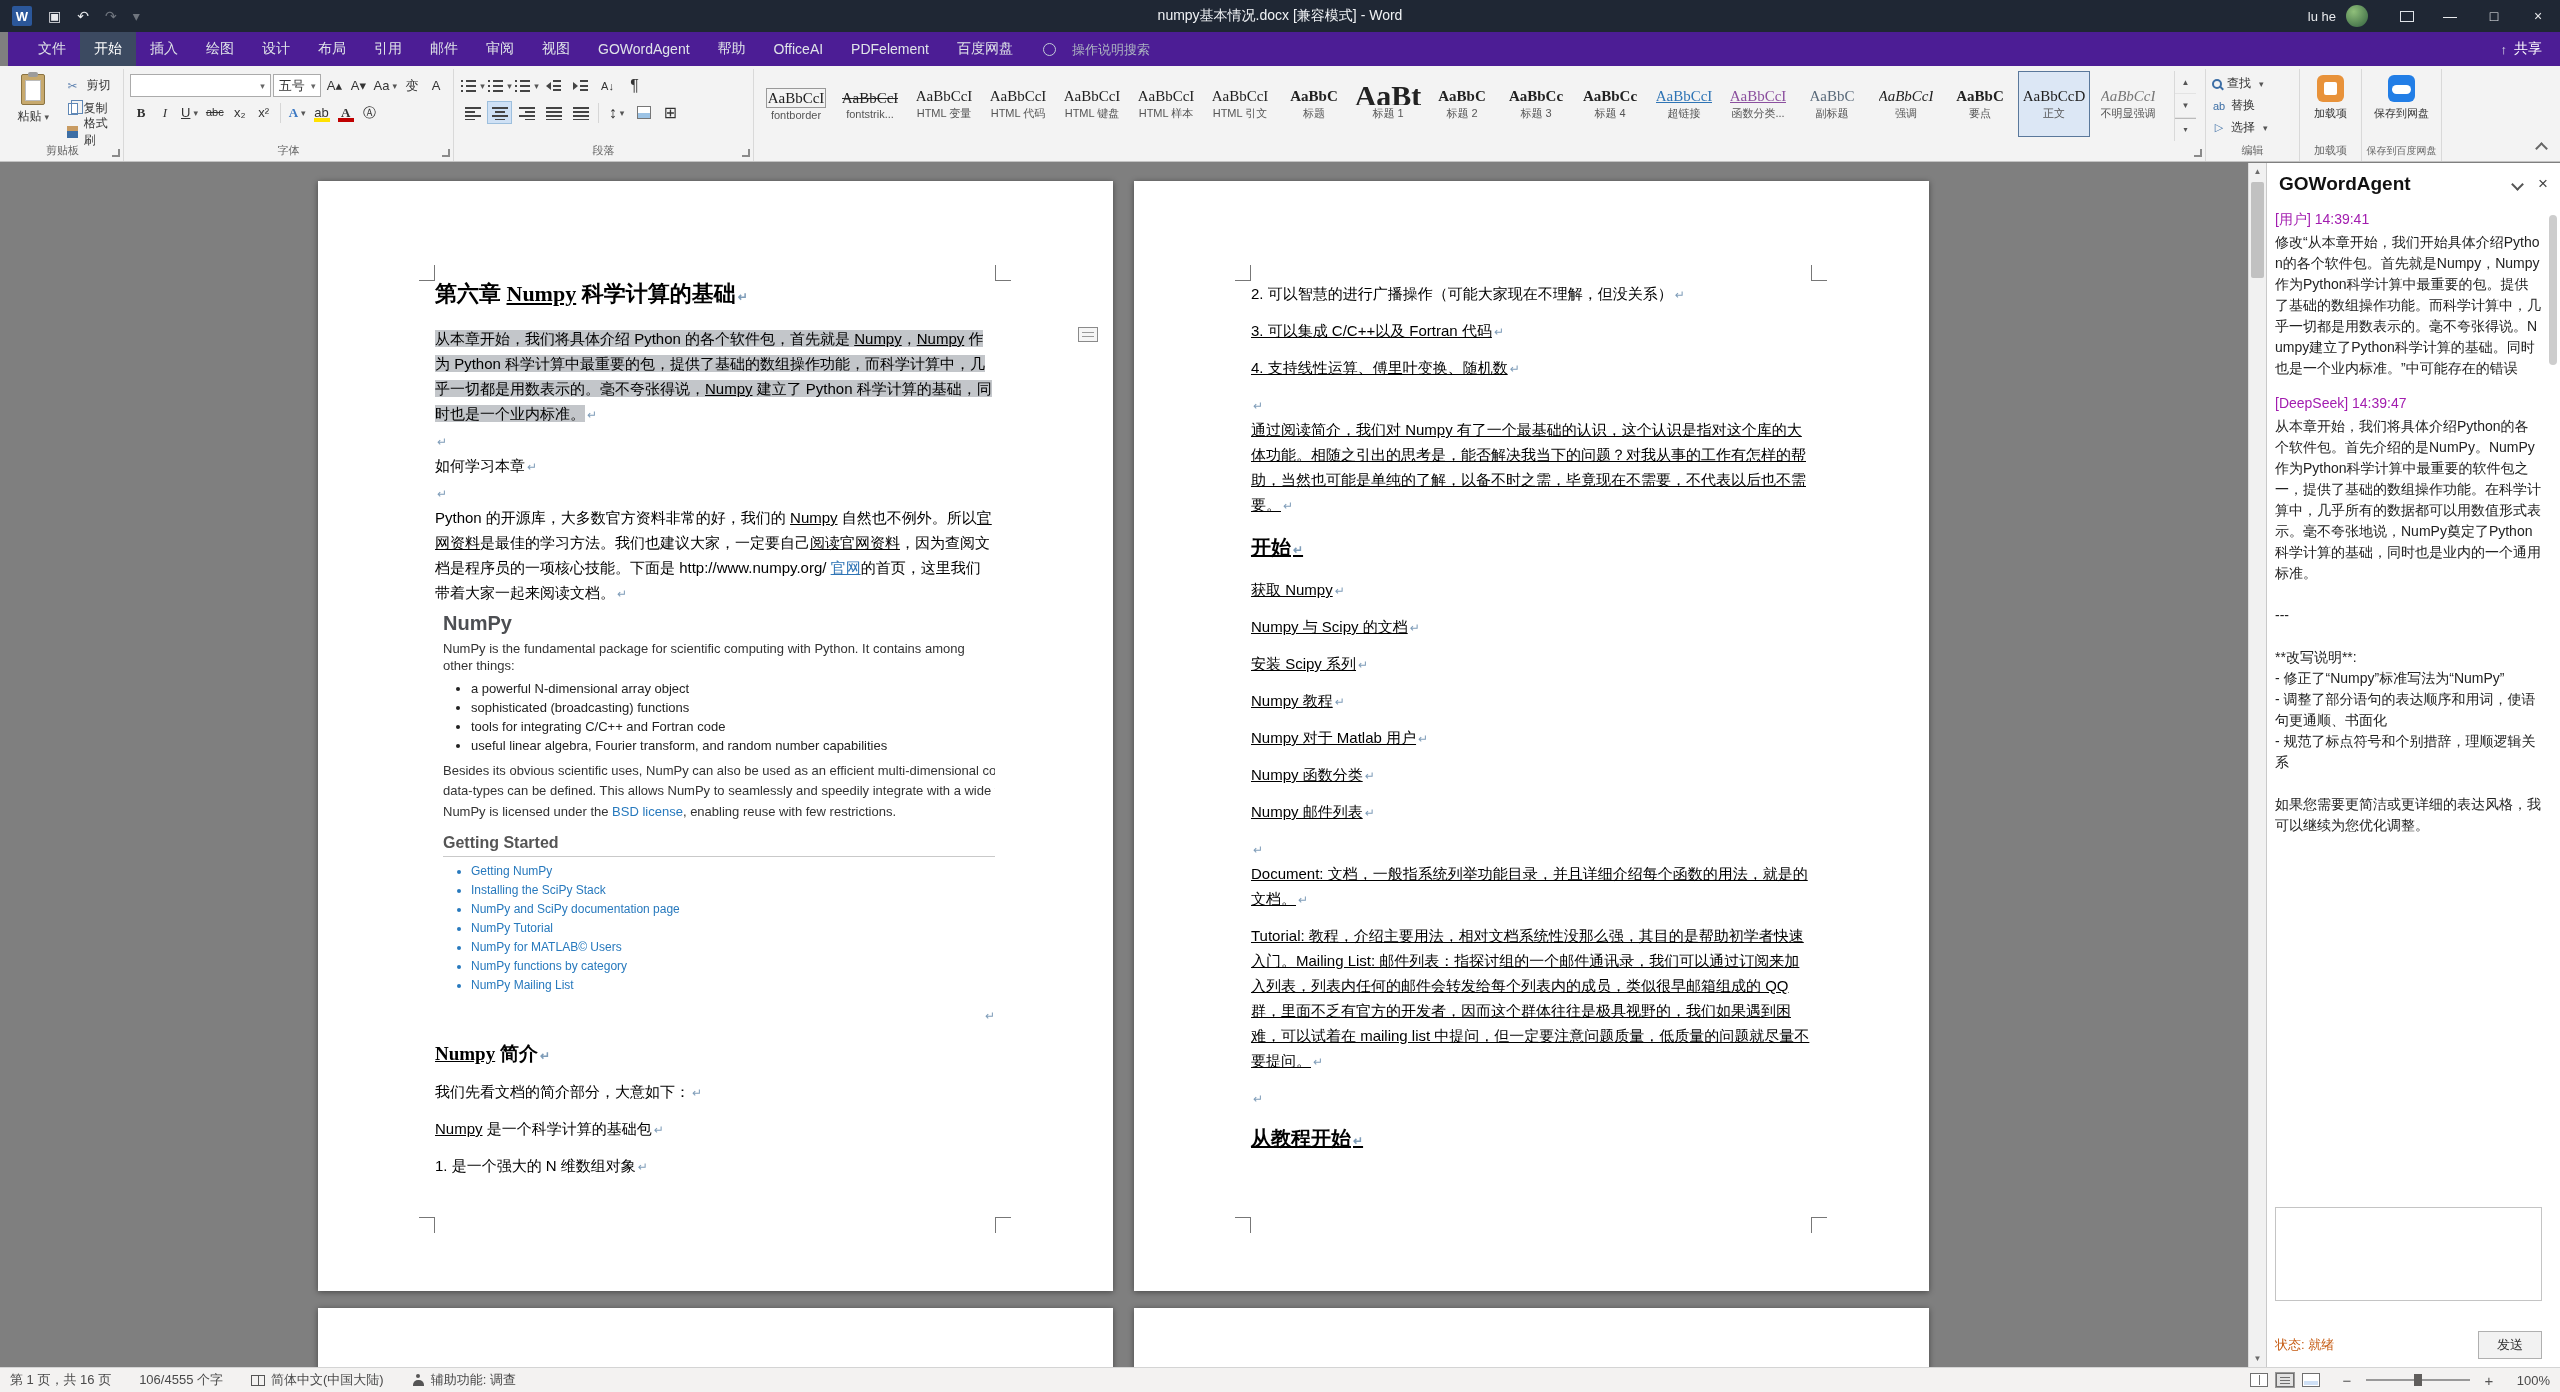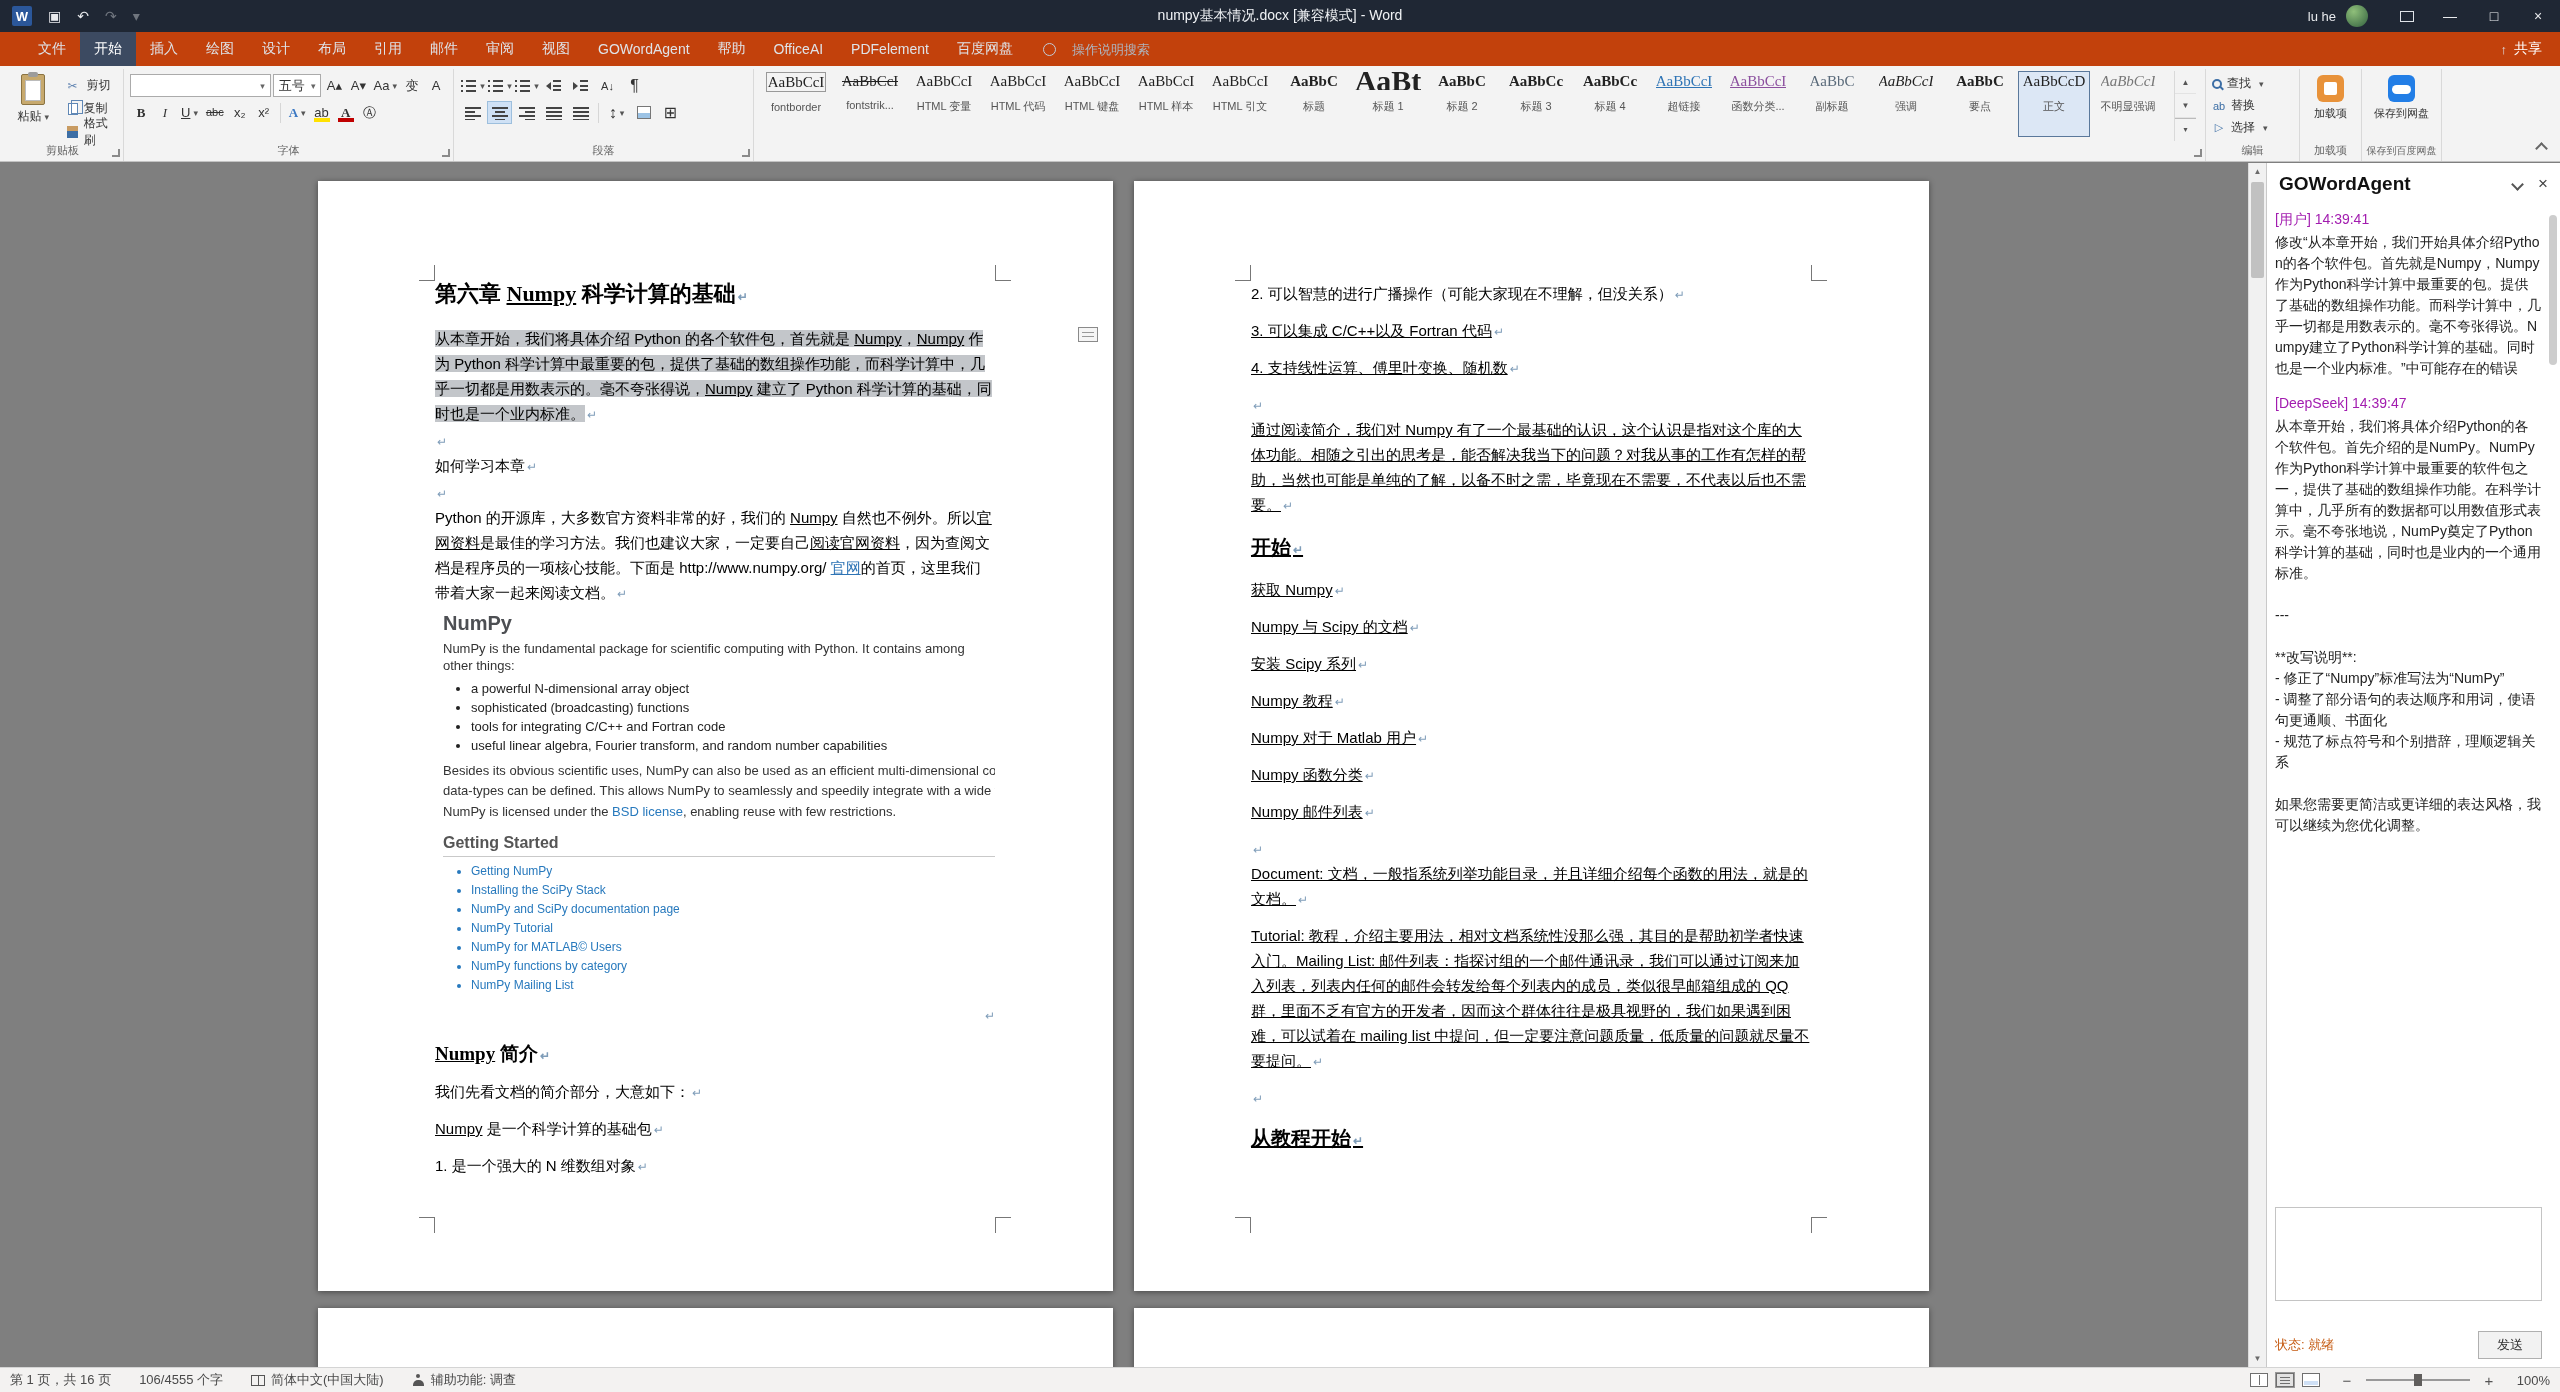--- a/index.html
+++ b/index.html
@@ -13,21 +13,21 @@
   .logo-sq{width:20px;height:20px;background:#2b579a;color:#fff;font-weight:bold;display:flex;align-items:center;justify-content:center;font-size:13px;border-radius:2px}
   .dim{opacity:.4}
   .tb-title{position:absolute;left:50%;transform:translateX(-50%);white-space:nowrap;color:#f0f2f5;font-size:14px}
   .tb-right{margin-left:auto;display:flex;align-items:center;height:100%}
   .username{margin-right:10px;font-size:13px}
   .avatar{width:22px;height:22px;border-radius:50%;background:radial-gradient(circle at 35% 30%,#8fbf7a,#33613f);margin-right:18px}
   .rdo-ic{width:14px;height:11px;border:1px solid #dfe3e8;margin:0 14px}
   .winbtn{width:44px;height:32px;display:flex;align-items:center;justify-content:center;font-size:14px}
 
   
-  .tabbar{position:absolute;top:32px;left:0;right:0;height:34px;background:#c2410c;display:flex;align-items:stretch;color:#dfe3e8;font-size:14px;padding-left:24px;z-index:29}
+  .tabbar{position:absolute;top:32px;left:8px;right:0;height:34px;background:#4c1d95;display:flex;align-items:stretch;color:#dfe3e8;font-size:14px;padding-left:16px;z-index:29}
   .tab{display:flex;align-items:center;padding:0 14px;white-space:nowrap}
   .tab.active{background:#3c4a61;color:#fff}
   .tellme{display:flex;align-items:center;gap:16px;margin-left:16px}
   .bulb{width:13px;height:13px;border-radius:50%;border:1.5px solid #c2ccd8}
   .tellme-input{background:transparent;border:none;outline:none;color:#cfd6df;font-size:13px;width:130px;font-family:"Liberation Sans",sans-serif}
   .tellme-input::placeholder{color:#aeb7c2}
   .share{margin-left:auto;display:flex;align-items:center;gap:7px;padding:0 18px;color:#fff}
   .share-arrow{font-size:13px;color:#dfe3e8}
 
   
@@ -75,21 +75,21 @@
   .al-right{background-position:0 1px,6px 5px,0 9px,6px 13px}
   .al-just{background-size:16px 2px,16px 2px,16px 2px,16px 2px;background-position:0 1px,0 5px,0 9px,0 13px}
   .ic-bullets{width:17px;height:15px;background-repeat:no-repeat;background-image:radial-gradient(circle,#444 1.3px,transparent 1.5px),radial-gradient(circle,#444 1.3px,transparent 1.5px),radial-gradient(circle,#444 1.3px,transparent 1.5px),linear-gradient(#444,#444),linear-gradient(#444,#444),linear-gradient(#444,#444);background-size:4px 4px,4px 4px,4px 4px,10px 2px,10px 2px,10px 2px;background-position:0 1px,0 6px,0 11px,6px 2px,6px 7px,6px 12px}
   .mini-bars{width:8px;height:13px;background-repeat:no-repeat;background-image:linear-gradient(#444,#444),linear-gradient(#444,#444),linear-gradient(#444,#444);background-size:8px 2px;background-position:0 1px,0 5.5px,0 10px}
   .tri-r{width:0;height:0;border-top:4px solid transparent;border-bottom:4px solid transparent;border-left:5px solid #444;margin-right:2px}
   .tri-l{width:0;height:0;border-top:4px solid transparent;border-bottom:4px solid transparent;border-right:5px solid #444;margin-right:2px}
   .shade-ic{width:14px;height:13px;border:1px solid #777;background:linear-gradient(#9cc3e5,#9cc3e5) bottom/14px 5px no-repeat,#fff}
 
   .styles-wrap{display:flex;height:70px}
   .sgallery{display:flex;overflow:hidden;width:1412px}
-  .sitem{width:72px;height:66px;margin-right:2px;display:flex;flex-direction:column;align-items:center;justify-content:flex-start;gap:9px;border:1px solid transparent;flex:none}
+  .sitem{width:72px;height:66px;margin-right:2px;display:flex;flex-direction:column;align-items:center;justify-content:center;gap:1px;border:1px solid transparent;flex:none}
   .sitem.sel{border-color:#5a789b;background:#dce7f5}
   .samp{font-family:"Liberation Serif",serif;font-size:15px;line-height:18px;color:#222;white-space:nowrap;max-width:70px;overflow:hidden}
   .sname{font-size:11px;color:#555;white-space:nowrap;max-width:70px;overflow:hidden}
   .samp-border{border:1px solid #999;padding:0 1px}
   .samp-strike{text-decoration:line-through}
   .samp-bold{font-weight:bold}
   .samp-h1{font-size:30px;font-weight:bold}
   .samp-link{color:#2e74b5;text-decoration:underline}
   .samp-visited{color:#8b4f9e;text-decoration:underline}
   .samp-sub{color:#5a6a7a}

